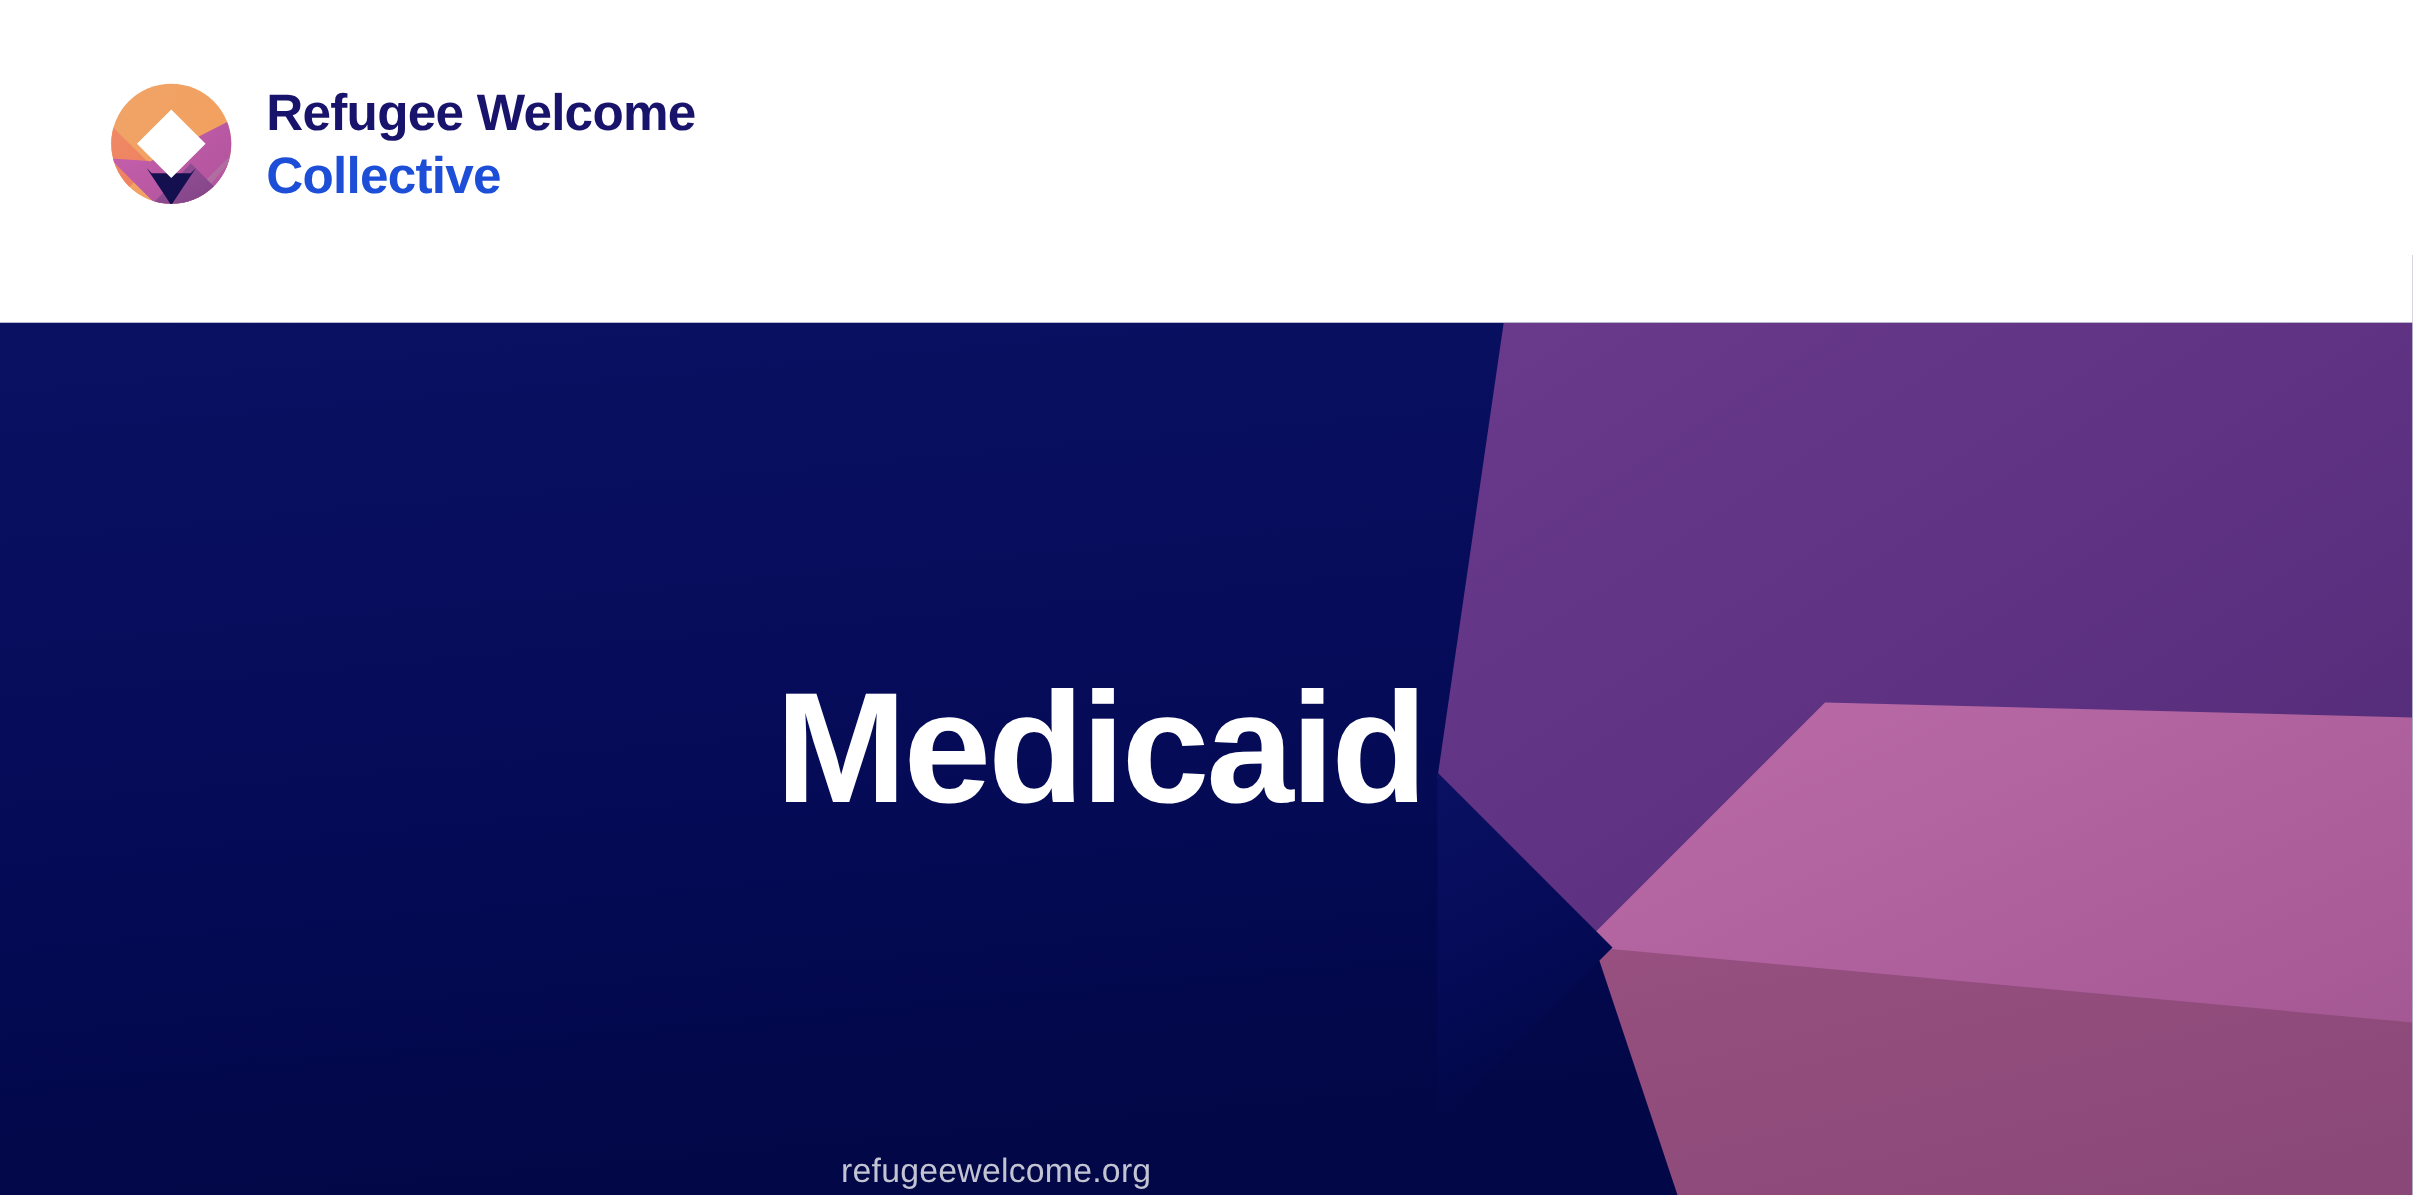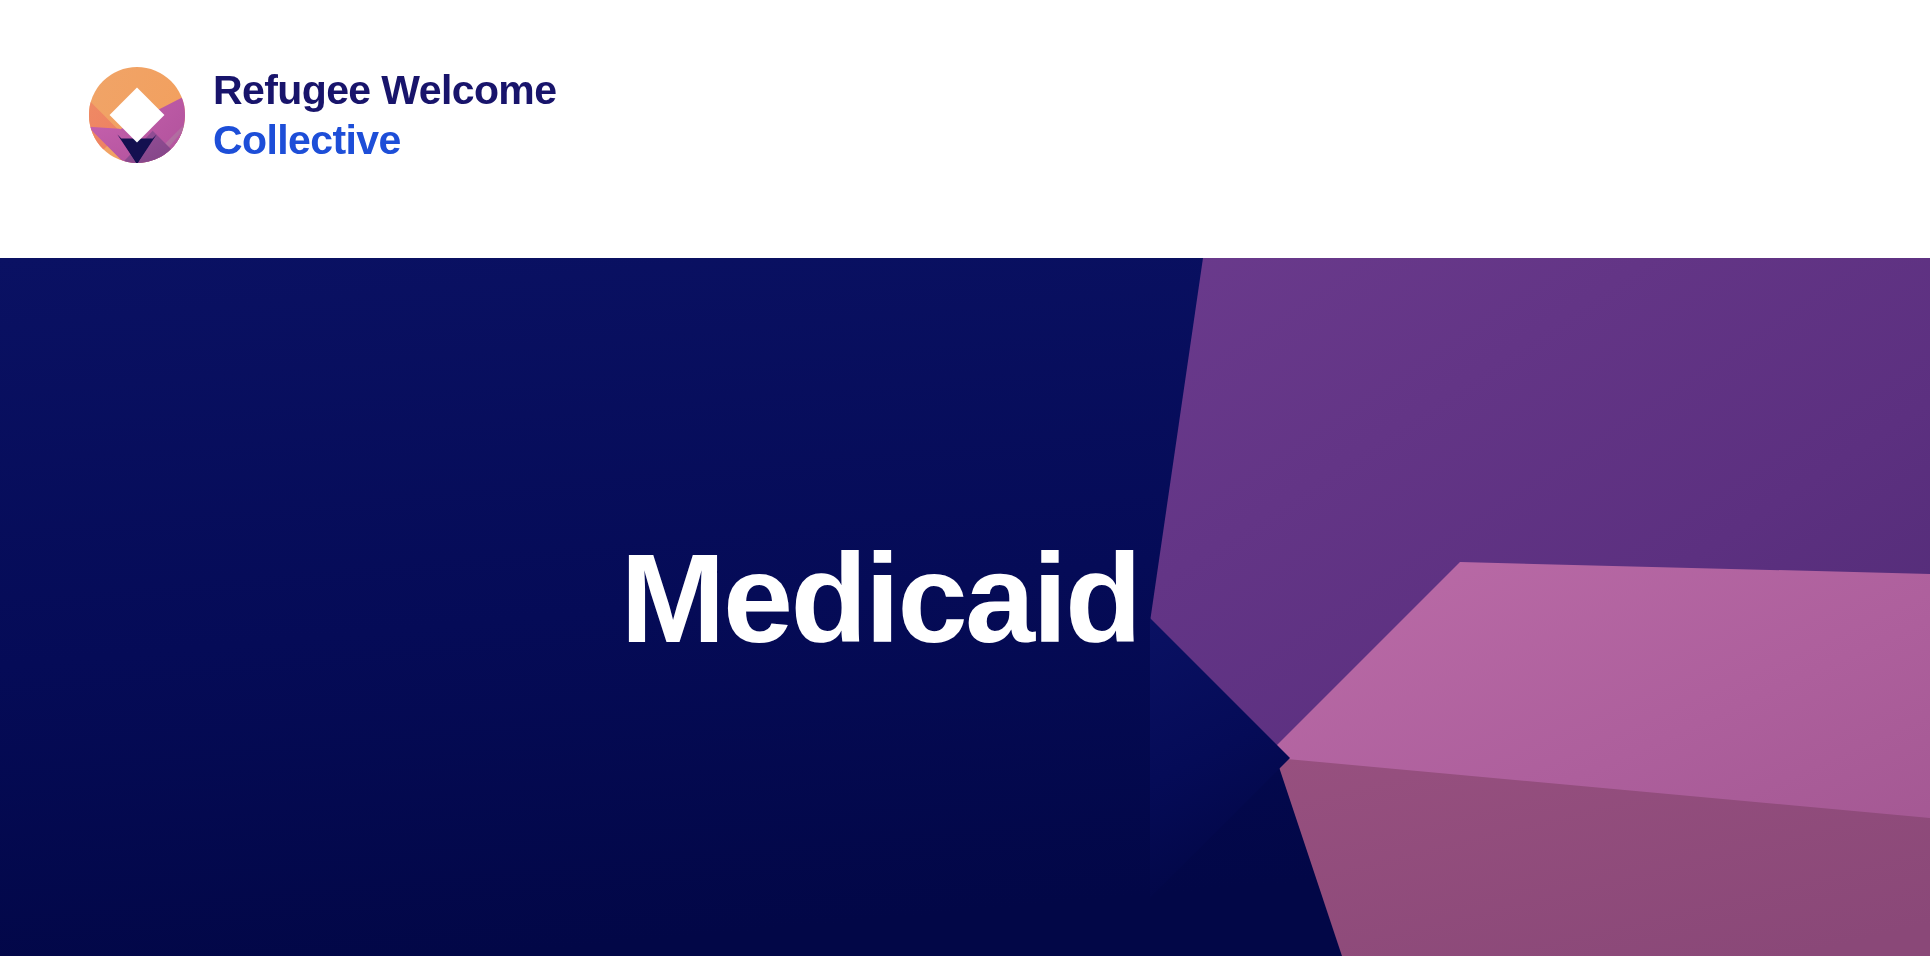--- a/index.html
+++ b/index.html
@@ -216,17 +216,18 @@
 
       <polygon points="1930,316 1930,698 1470,698 1268,496 1460,304" fill="url(#pink-grad)"></polygon>
 
       <polygon points="1930,560 1930,698 1342,698 1276,500" fill="url(#magenta-grad)"></polygon>
 
       <polygon points="1150,360 1290,500 1150,640" fill="url(#navy-grad)"></polygon>
     </svg>
 
     <div class="hero-title">
       <h1 class="hero-title-text">Medicaid</h1>
+      <span class="hero-url">refugeewelcome.org</span>
     </div>
 
   </section>
 
 </div>
 
 </body></html>

